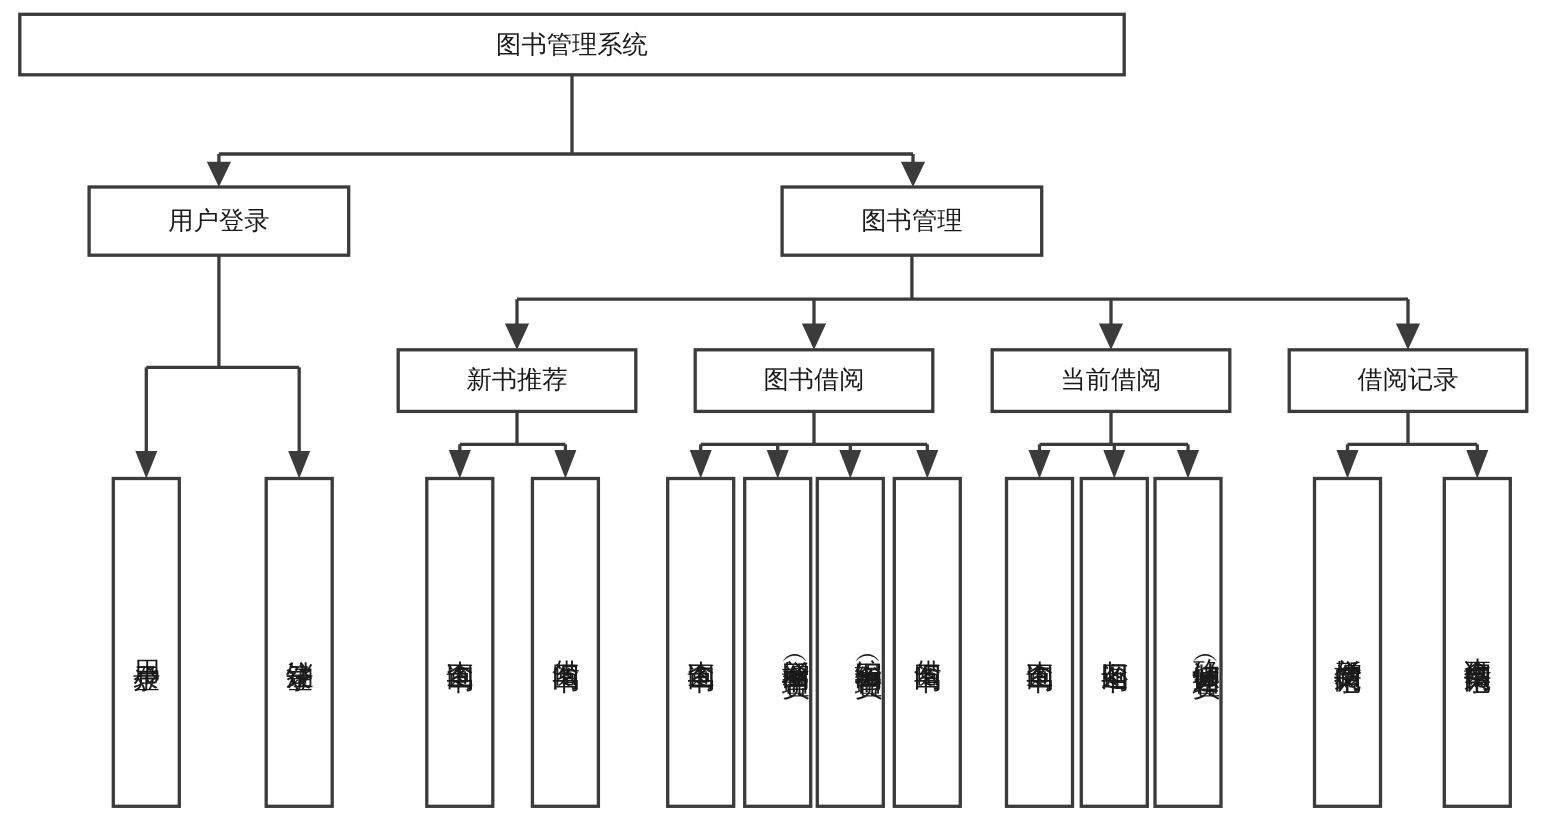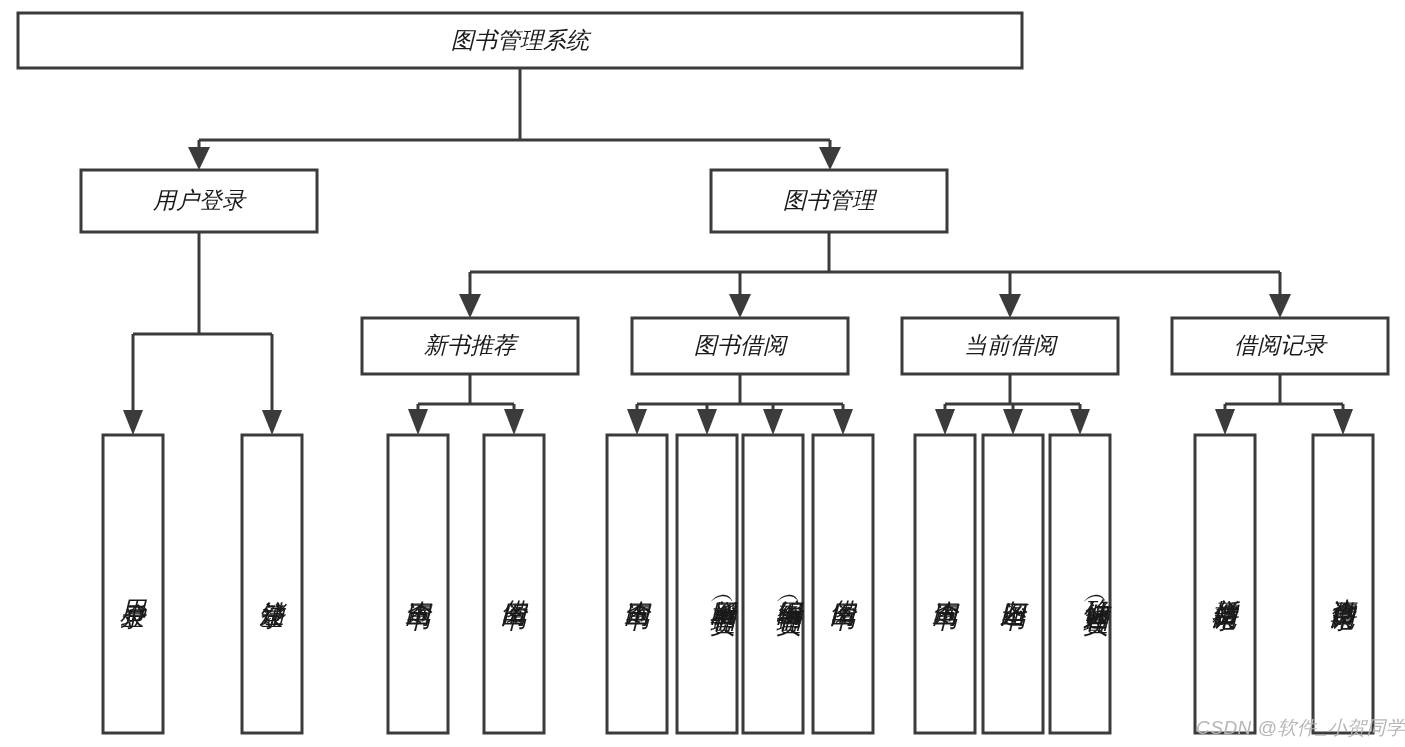--- a/index.html
+++ b/index.html
@@ -11,21 +11,20 @@
     width: 1405px;
     height: 747px;
     font-family: "Liberation Sans", "DejaVu Sans", sans-serif;
     overflow: hidden;
     position: relative;
   }
   #diagram-root {
     position: relative;
     width: 1405px;
     height: 651px;
-    font-style: italic;
   }
   svg#diagram-svg {
     position: absolute;
     left: 0;
     top: 0;
     width: 1405px;
     height: 747px;
   }
   .node-box {
     fill: #ffffff;
@@ -209,15 +208,14 @@
   <div class="leaf-label" style="left:607px; top:435px; width:60px; height:298px;">查询图书</div>
   <div class="leaf-label" style="left:677px; top:443px; width:60px; height:290px; align-items:flex-start;">新增图书（管理员）</div>
   <div class="leaf-label" style="left:743px; top:443px; width:60px; height:290px; align-items:flex-start;">编辑图书（管理员）</div>
   <div class="leaf-label" style="left:813px; top:435px; width:60px; height:298px;">借阅图书</div>
   <div class="leaf-label" style="left:915px; top:435px; width:60px; height:298px;">查询图书</div>
   <div class="leaf-label" style="left:983px; top:435px; width:60px; height:298px;">归还图书</div>
   <div class="leaf-label" style="left:1050px; top:443px; width:60px; height:290px; align-items:flex-start;">确认归还（管理员）</div>
   <div class="leaf-label" style="left:1195px; top:435px; width:60px; height:298px;">新增借阅记录</div>
   <div class="leaf-label" style="left:1313px; top:435px; width:60px; height:298px;">查询借阅记录</div>
 
-  <div id="watermark" style="left:1196px; top:715px;">CSDN @软件_小贺同学</div>
 
 </div>
 
 </body></html>

